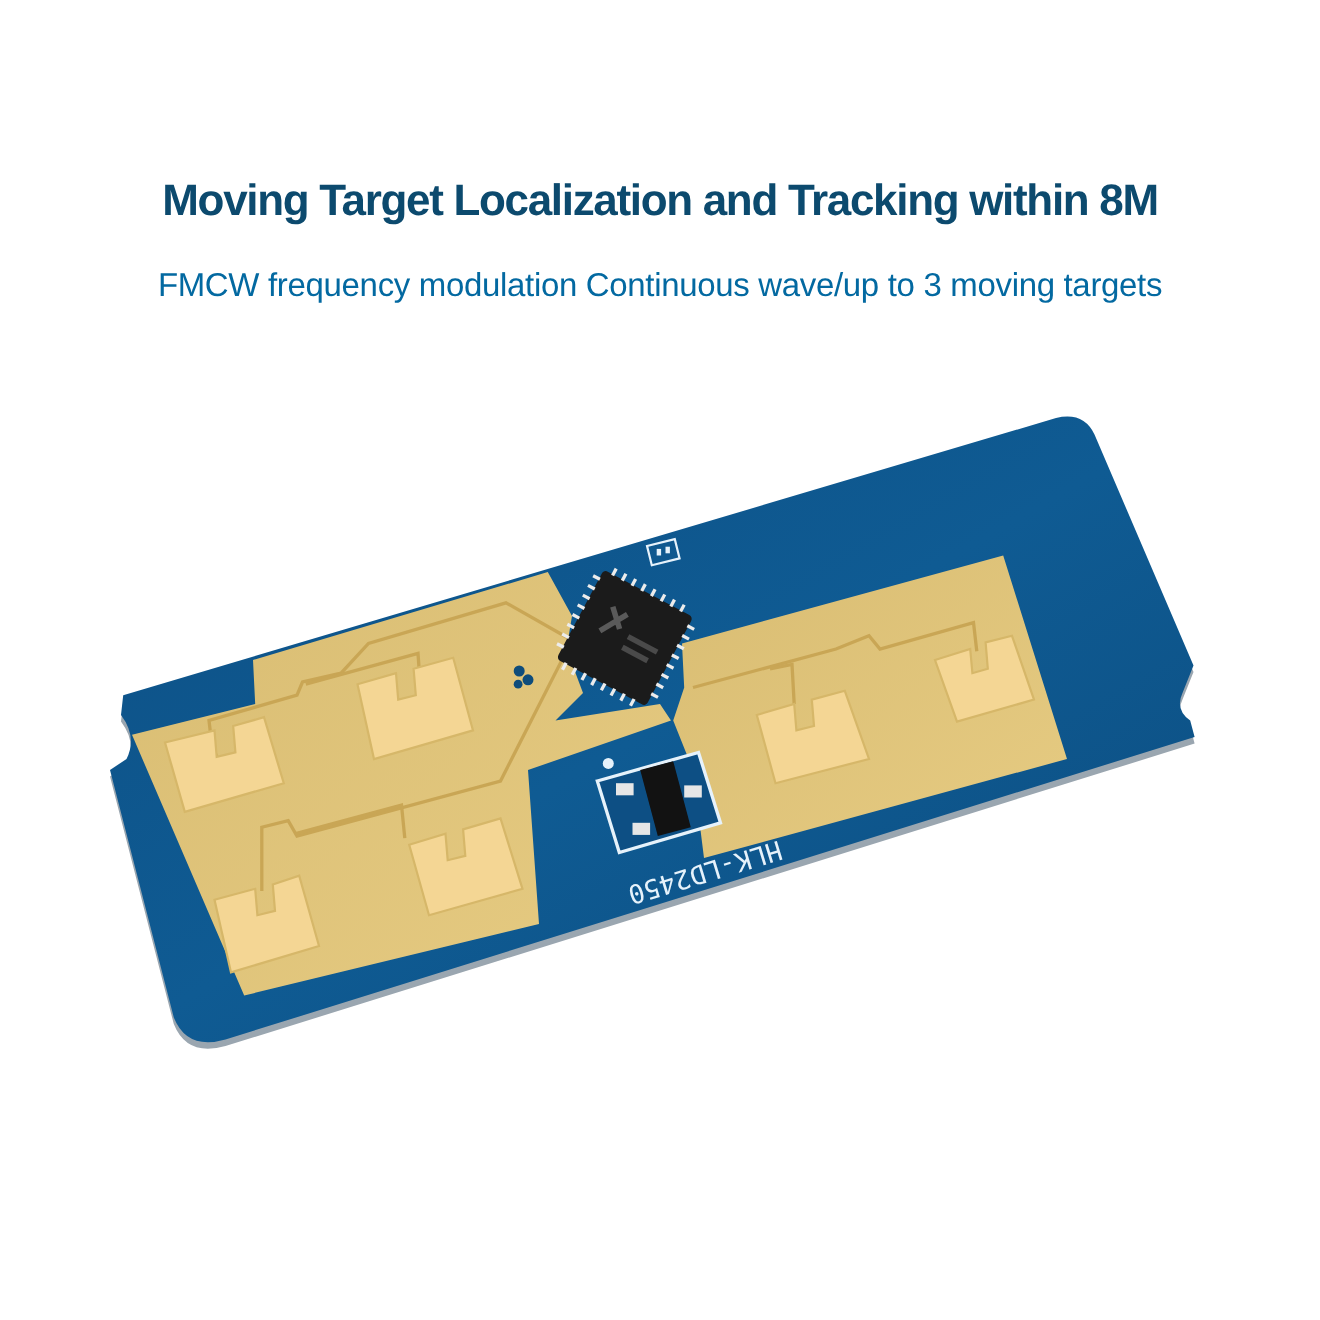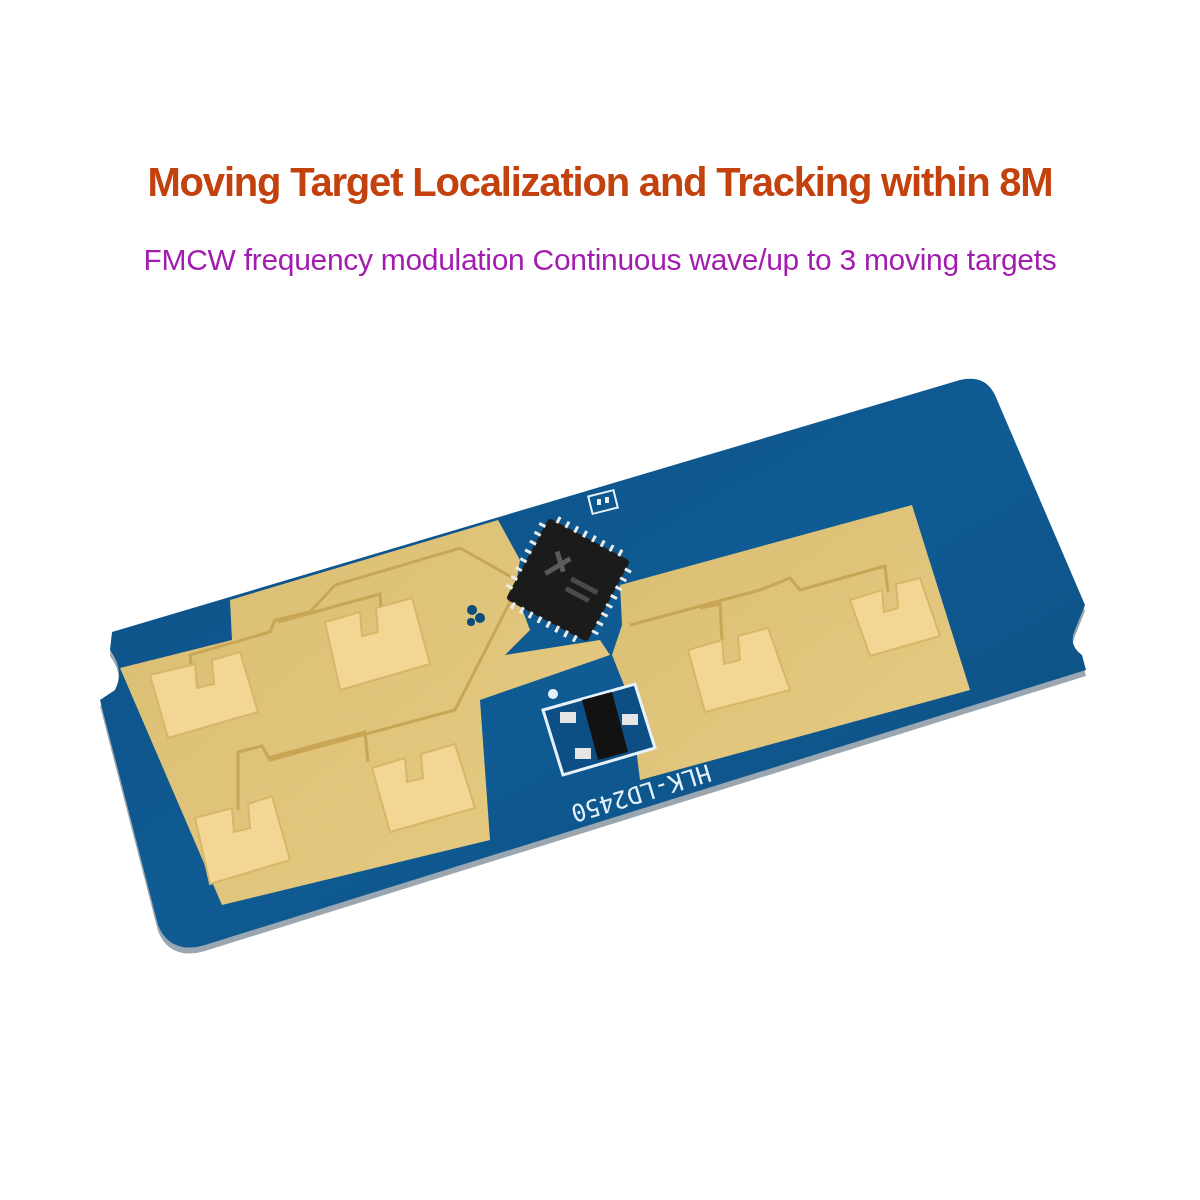--- a/index.html
+++ b/index.html
@@ -1,24 +1,24 @@
 <!DOCTYPE html>
 <html><head>
 <meta charset="utf-8">
 <style>
   html, body { margin: 0; padding: 0; background: #ffffff; }
   body { width: 1200px; height: 1200px; position: relative; overflow: hidden; font-family: "Liberation Sans", sans-serif; }
   .title {
     position: absolute; left: 0; top: 160px; width: 1200px; text-align: center;
     font-family: "Liberation Sans", sans-serif; font-weight: bold; font-size: 40px;
-    color: #c2410c; letter-spacing: -1.2px;
+    color: #0c4a6e; letter-spacing: -1.2px;
   }
   .subtitle {
     position: absolute; left: 0; top: 243px; width: 1200px; text-align: center;
-    font-family: "Liberation Sans", sans-serif; font-size: 30px; color: #a21caf; letter-spacing: -0.3px;
+    font-family: "Liberation Sans", sans-serif; font-size: 30px; color: #0369a1; letter-spacing: -0.3px;
   }
   .board-wrap { position: absolute; left: 0; top: 0; width: 1200px; height: 1200px; }
   .board-wrap svg { position: absolute; left: 0; top: 0; }
 </style>
 </head>
 <body>
 
 <div class="title">Moving Target Localization and Tracking within 8M</div>
 <div class="subtitle">FMCW frequency modulation Continuous wave/up to 3 moving targets</div>
 

